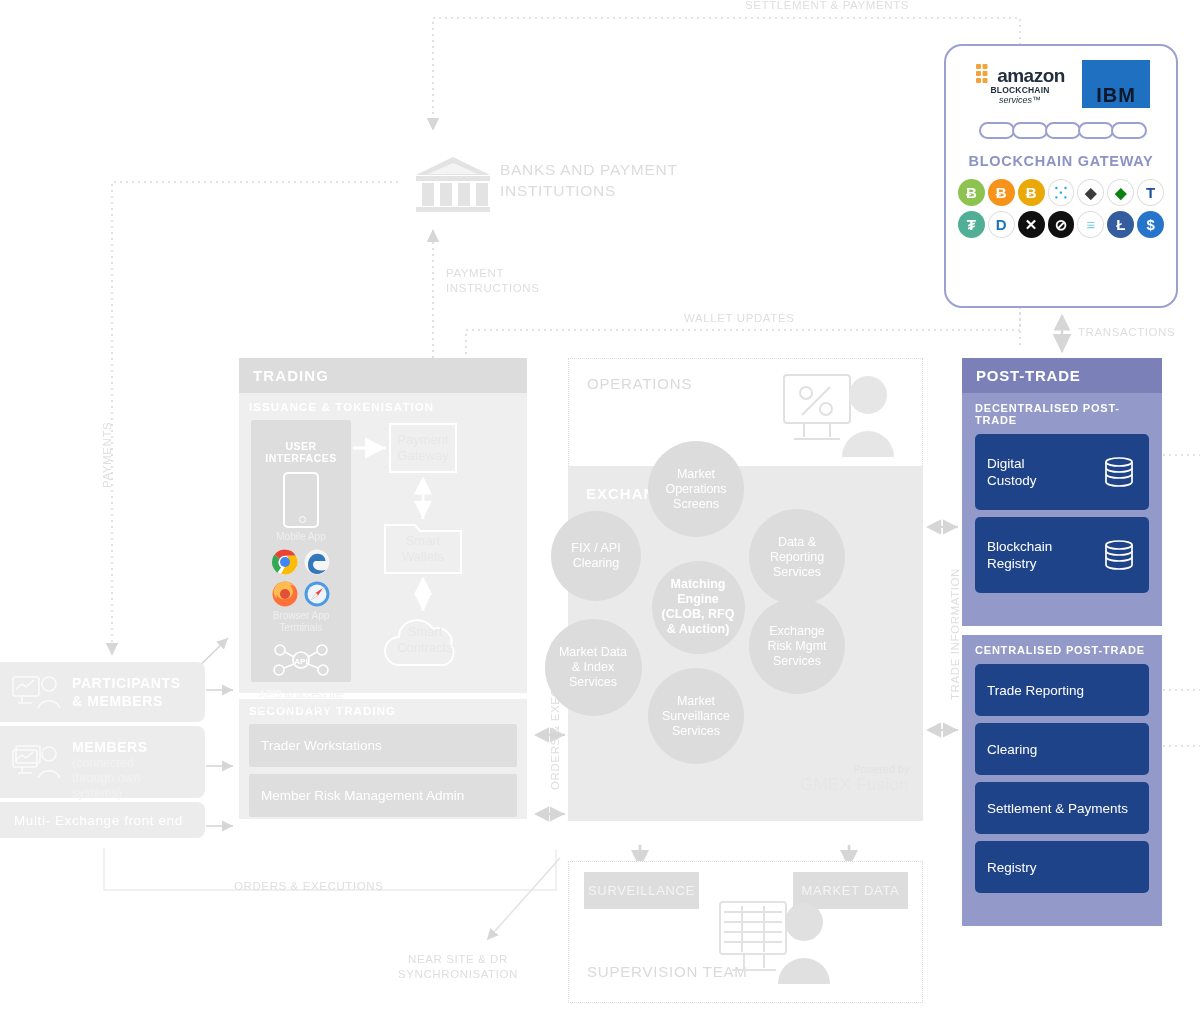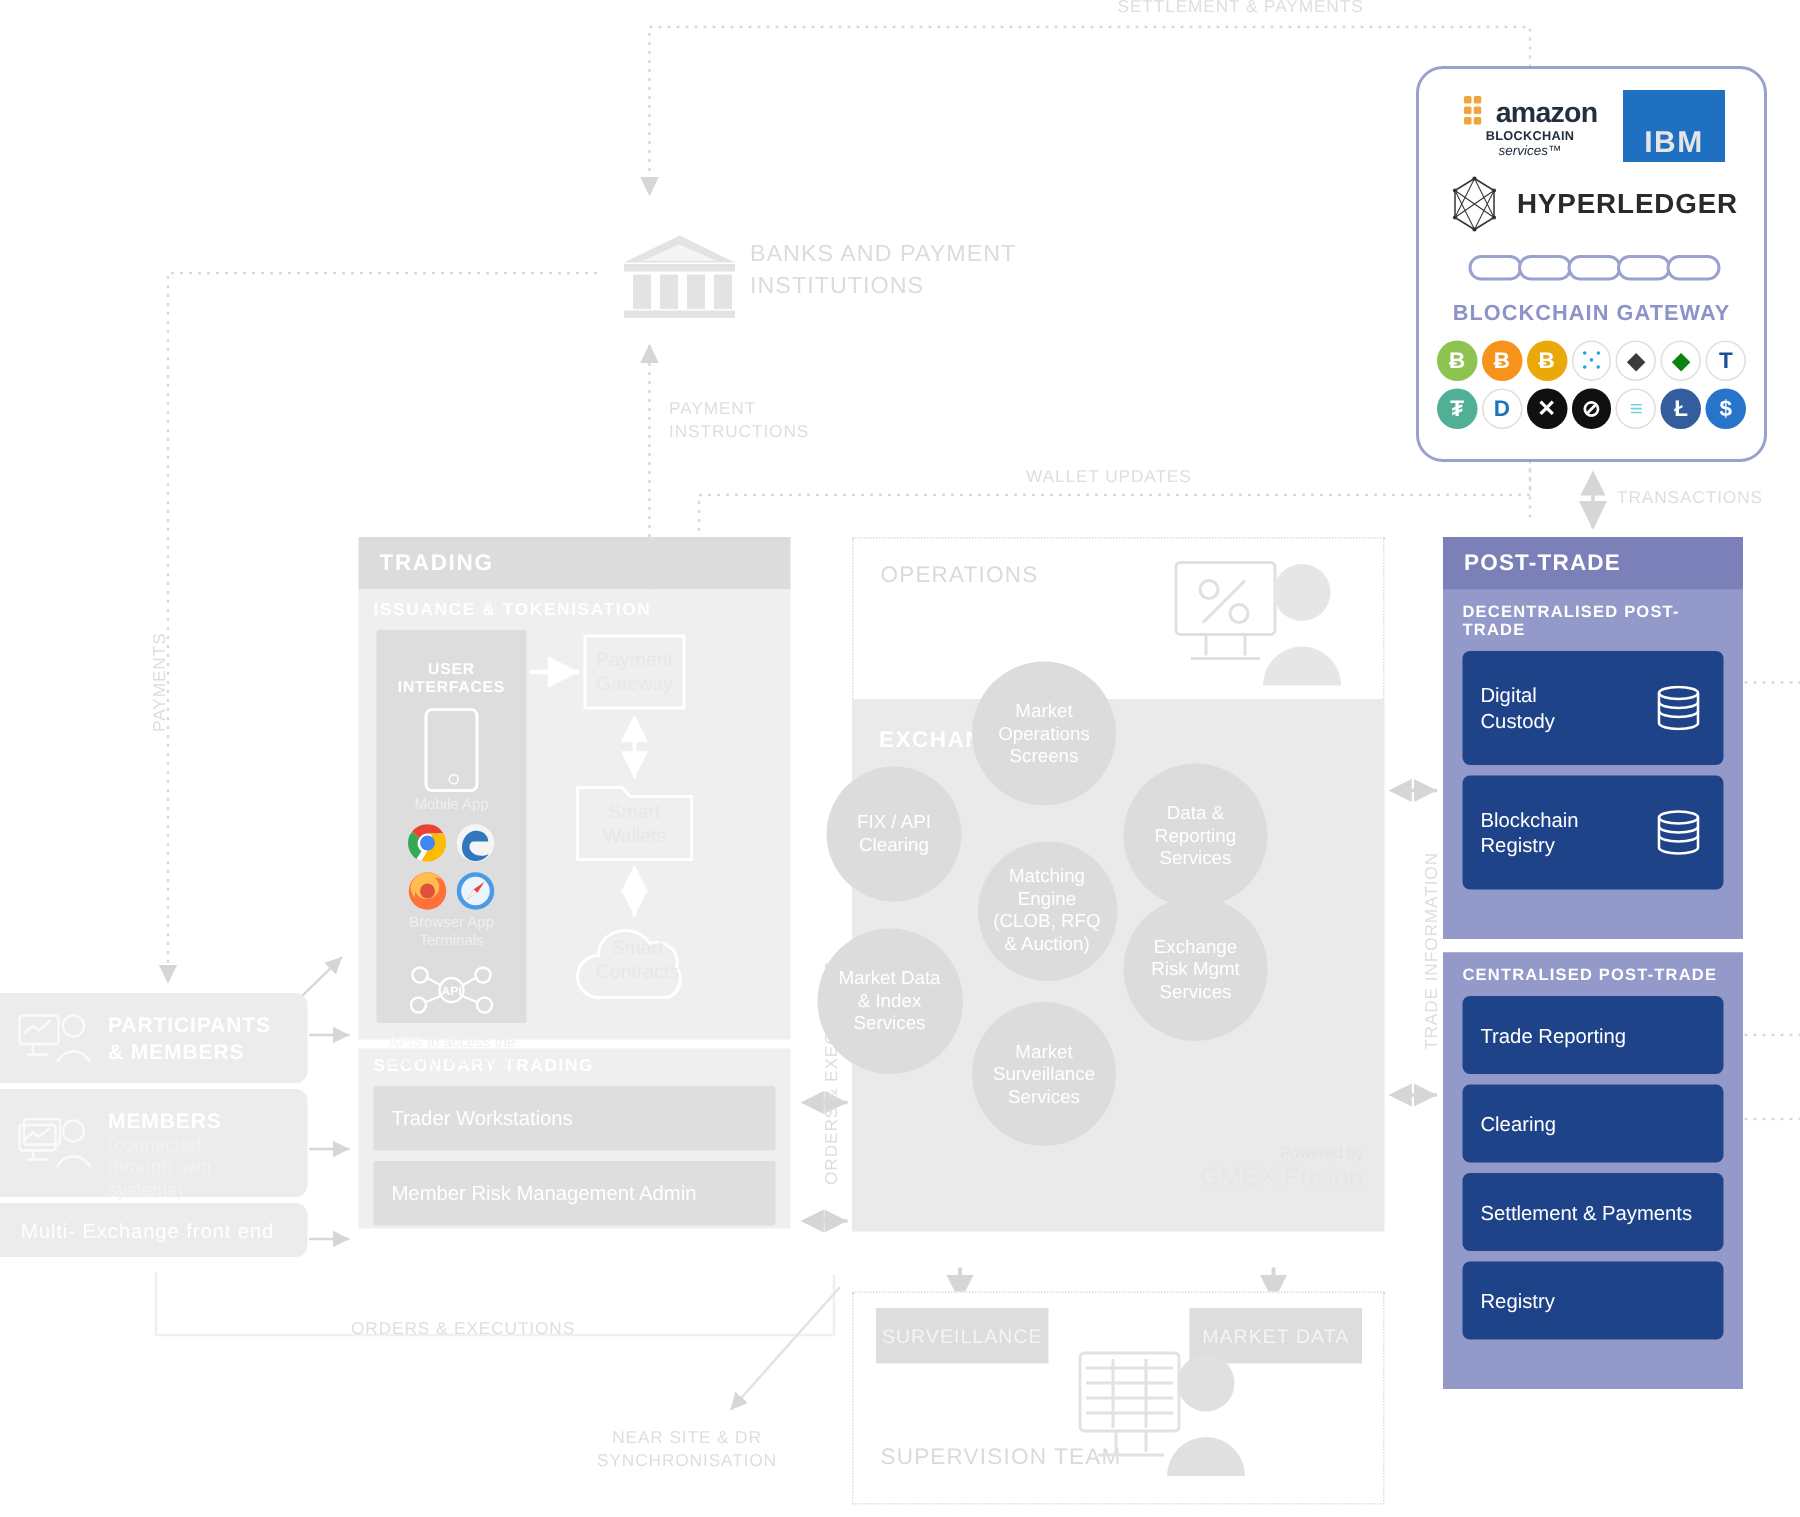--- a/index.html
+++ b/index.html
@@ -29,21 +29,21 @@
   .amazon-logo{width:96px;text-align:center;}
   .amz-top{display:flex;justify-content:center;align-items:flex-end;gap:2px;}
   .amz-cubes{width:20px;height:22px;position:relative;}
   .amz-word{font-size:19px;font-weight:700;color:#232f3e;letter-spacing:-.5px;line-height:19px;}
   .amz-sub1{font-size:8.5px;font-weight:700;color:#232f3e;letter-spacing:.2px;line-height:10px;}
   .amz-sub2{font-size:9px;color:#232f3e;line-height:10px;font-style:italic;}
   .ibm-logo{
     width:68px;height:48px;background:#1f70c1;display:flex;flex-direction:column;
     align-items:center;justify-content:center;
   }
-  .ibm-mark{font-size:20px;font-weight:700;color:#e5e5e5;letter-spacing:1px;line-height:20px;
+  .ibm-mark{font-size:20px;font-weight:700;color:#0f172a;letter-spacing:1px;line-height:20px;
     font-family:"Liberation Sans",sans-serif;margin-top:32px;}
   .ibm-sub{font-size:7.5px;font-weight:700;color:#fff;letter-spacing:.4px;margin-top:2px;}
   .hl-row{display:flex;justify-content:center;align-items:center;gap:8px;margin-top:8px;}
   .hl-word{font-size:18.5px;font-weight:700;color:#2a2a2a;letter-spacing:.6px;}
   .chain-row{display:flex;justify-content:center;align-items:center;margin-top:14px;}
   .chain-link{
     width:36px;height:17px;border:2.4px solid #9aa0cf;border-radius:9px;margin-right:-3px;
     box-sizing:border-box;background:#fff;
   }
   .bc-title{
@@ -239,35 +239,20 @@
         </div>
         <div class="amz-sub1">BLOCKCHAIN</div>
         <div class="amz-sub2">services™</div>
       </div>
       <div class="ibm-logo">
         <div class="ibm-mark">IBM</div>
         <div class="ibm-sub">BLOCKCHAIN</div>
       </div>
     </div>
 
-    <div class="hl-row">
-      <svg width="40" height="40" viewBox="0 0 40 40">
-        <polygon points="20,3 33,11 33,29 20,37 7,29 7,11" fill="none" stroke="#333" stroke-width="1"></polygon>
-        <path d="M20,3 L7,29 M20,3 L33,29 M7,11 L33,29 M33,11 L7,29 M20,37 L7,11 M20,37 L33,11" stroke="#333" stroke-width=".7" fill="none"></path>
-        <g fill="#333">
-            <circle cx="20" cy="3" r="1.4"></circle>
-            <circle cx="33" cy="11" r="1.4"></circle>
-        <circle cx="33" cy="29" r="1.4"></circle>
-            <circle cx="20" cy="37" r="1.4"></circle>
-        <circle cx="7" cy="29" r="1.4"></circle>
-            <circle cx="7" cy="11" r="1.4"></circle>
-          </g>
-      </svg>
-      <div class="hl-word">HYPERLEDGER</div>
-    </div>
 
     <div class="chain-row" id="chain-row">
         <div class="chain-link"></div>
         <div class="chain-link"></div>
         <div class="chain-link"></div>
         <div class="chain-link"></div>
         <div class="chain-link"></div>
       </div>
 
     <div class="bc-title">BLOCKCHAIN GATEWAY</div>
@@ -450,21 +435,21 @@
 
   <div id="bubble-host">
       <div class="bubble" style="left: 648px; top: 441px; width: 96px; height: 96px;">Market
 Operations
 Screens</div>
       <div class="bubble" style="left: 551px; top: 511px; width: 90px; height: 90px;">FIX / API
 Clearing</div>
       <div class="bubble" style="left: 749px; top: 509px; width: 96px; height: 96px;">Data &amp;
 Reporting
 Services</div>
-      <div class="bubble" style="left: 651.5px; top: 560.5px; width: 93px; height: 93px;">Matching
+      <div class="bubble" style="left: 651.5px; top: 560.5px; width: 93px; height: 93px; font-weight: bold;">Matching
 Engine
 (CLOB, RFQ
 &amp; Auction)</div>
       <div class="bubble" style="left: 544.5px; top: 618.5px; width: 97px; height: 97px;">Market Data
 &amp; Index
 Services</div>
       <div class="bubble" style="left: 749px; top: 598px; width: 96px; height: 96px;">Exchange
 Risk Mgmt
 Services</div>
       <div class="bubble" style="left: 648px; top: 668px; width: 96px; height: 96px;">Market

